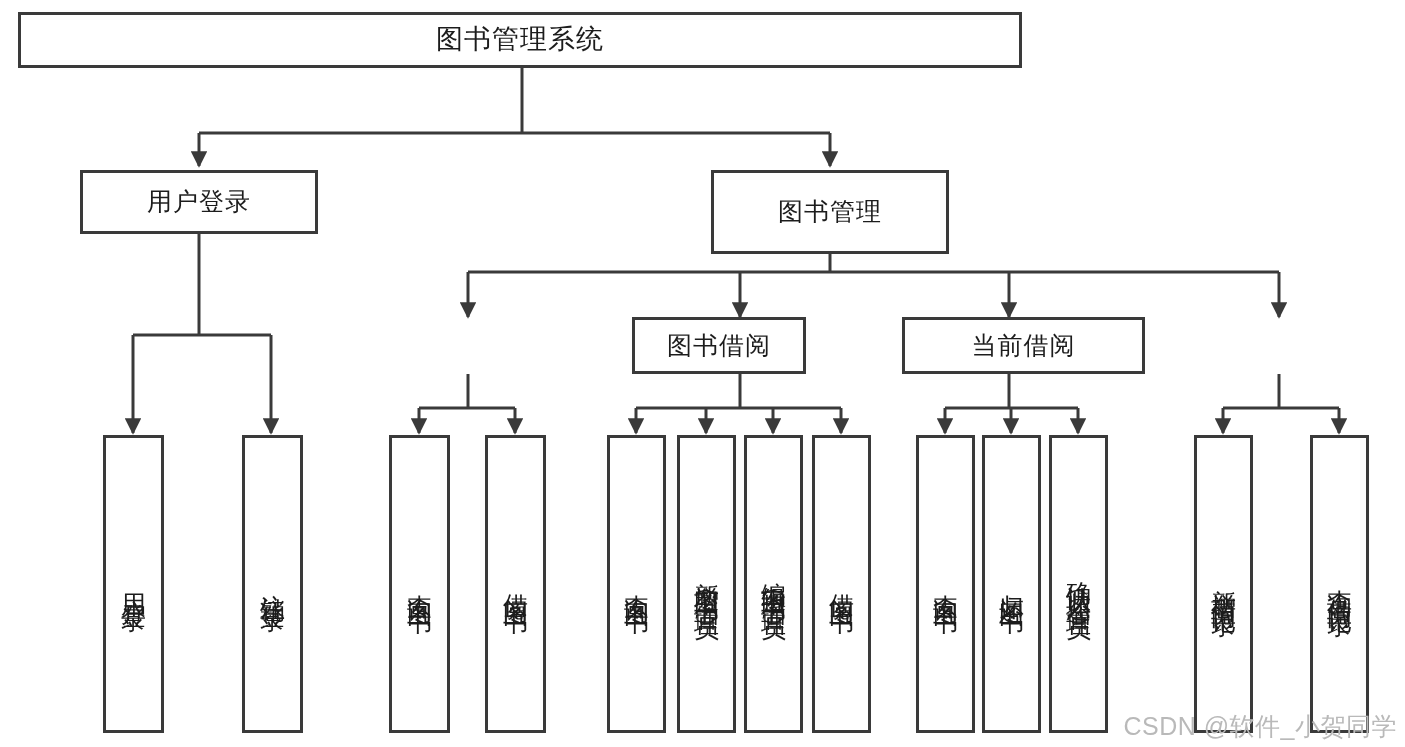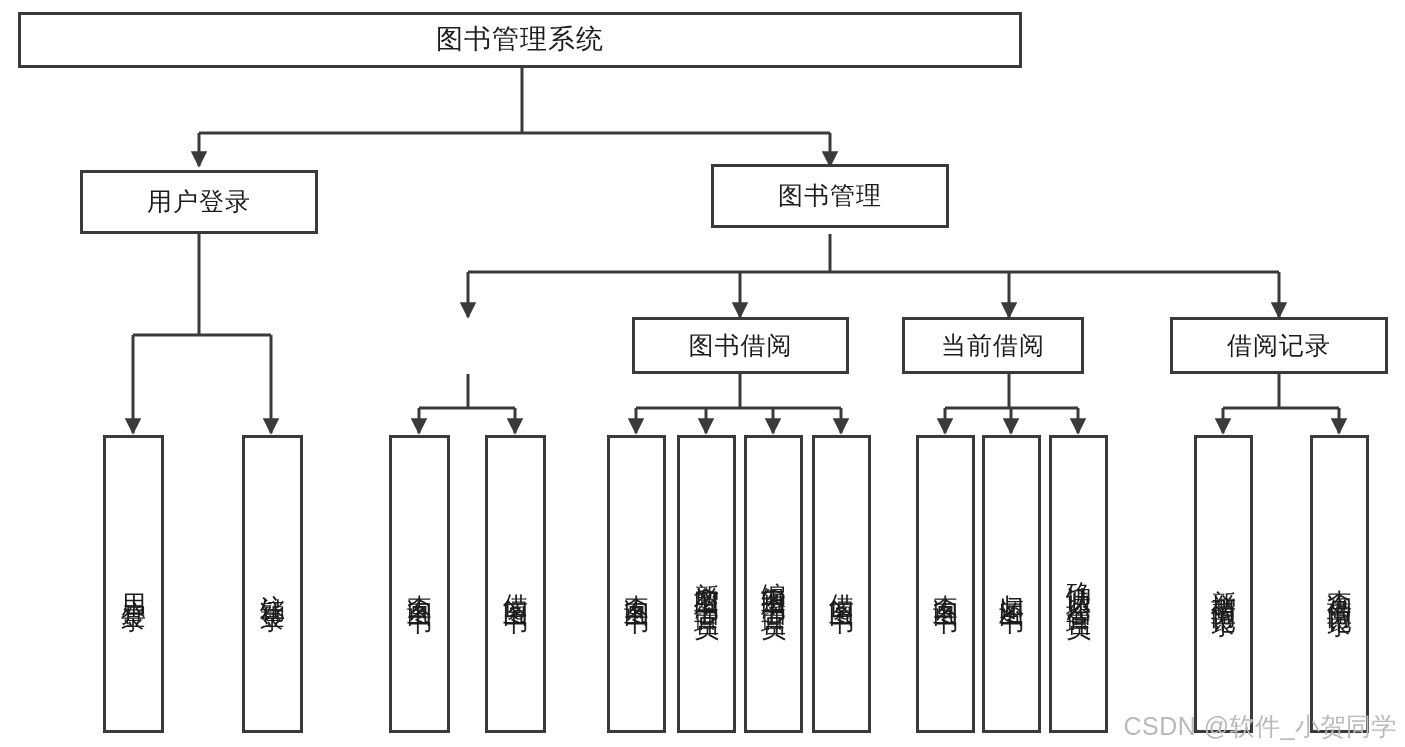--- a/index.html
+++ b/index.html
@@ -124,36 +124,33 @@
   </svg>
 
   <div class="node level-root" style="left:18px; top:12px; width:1004px; height:56px;">
     <span class="node-label">图书管理系统</span>
   </div>
 
   <div class="node level-mid" style="left:80px; top:170px; width:238px; height:64px;">
     <span class="node-label">用户登录</span>
   </div>
 
-  <div class="node level-mid" style="left:711px; top:164px; width:238px; height:64px;">
+  <div class="node level-mid" style="left:711px; top:170px; width:238px; height:84px;">
     <span class="node-label">图书管理</span>
   </div>
 
 
-  <div class="node level-mid" style="left:632px; top:317px; width:217px; height:57px;">
+  <div class="node level-mid" style="left:632px; top:317px; width:174px; height:57px;">
     <span class="node-label">图书借阅</span>
   </div>
 
-  <div class="node level-mid" style="left:902px; top:317px; width:182px; height:57px;">
+  <div class="node level-mid" style="left:902px; top:317px; width:243px; height:57px;">
     <span class="node-label">当前借阅</span>
   </div>
 
-  <div class="node level-mid" style="left:1170px; top:317px; width:218px; height:57px;">
-    <span class="node-label">借阅记录</span>
-  </div>
 
   <div class="node leaf" style="left:103px; top:435px; width:61px; height:298px;">
     <span class="node-label">用户登录</span>
   </div>
 
   <div class="node leaf" style="left:242px; top:435px; width:61px; height:298px;">
     <span class="node-label">注销登录</span>
   </div>
 
   <div class="node leaf" style="left:389px; top:435px; width:61px; height:298px;">

